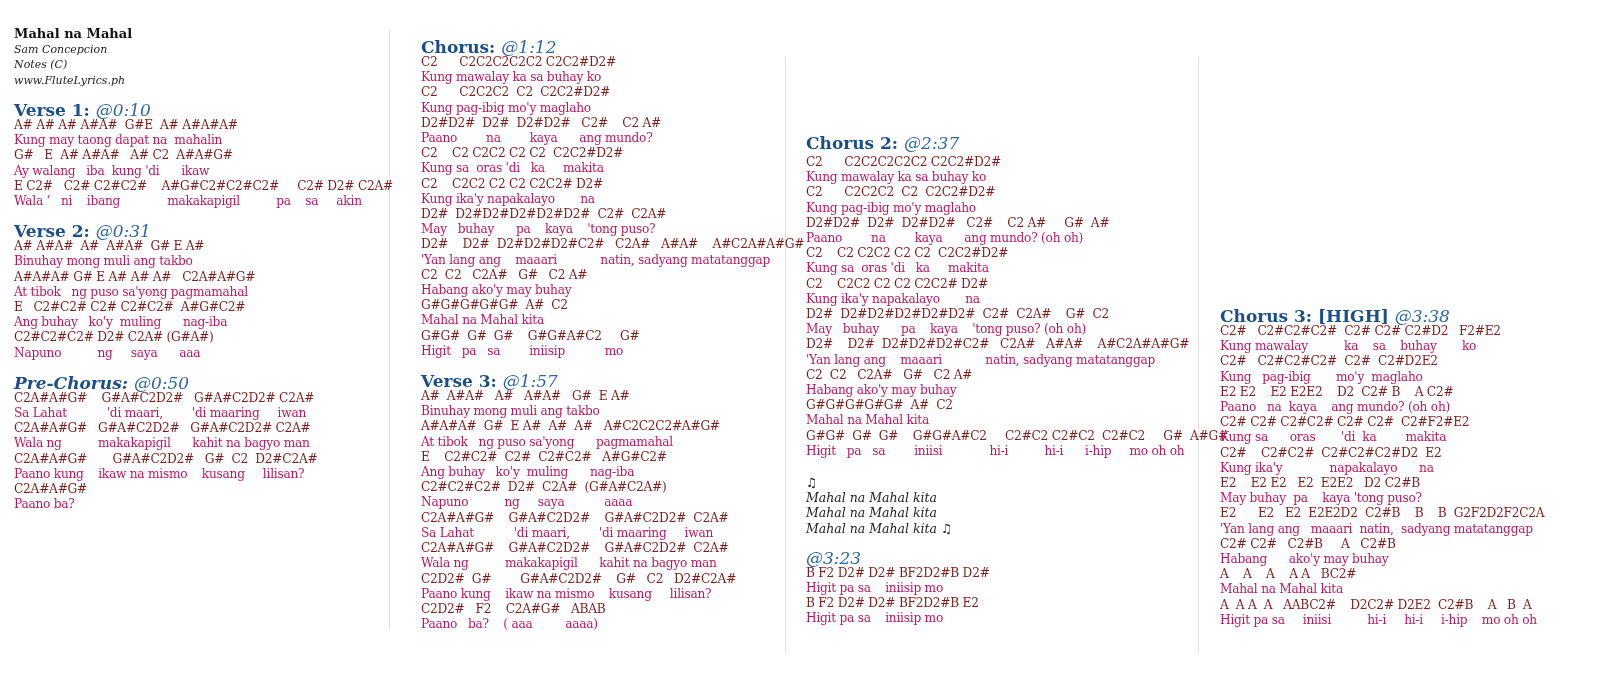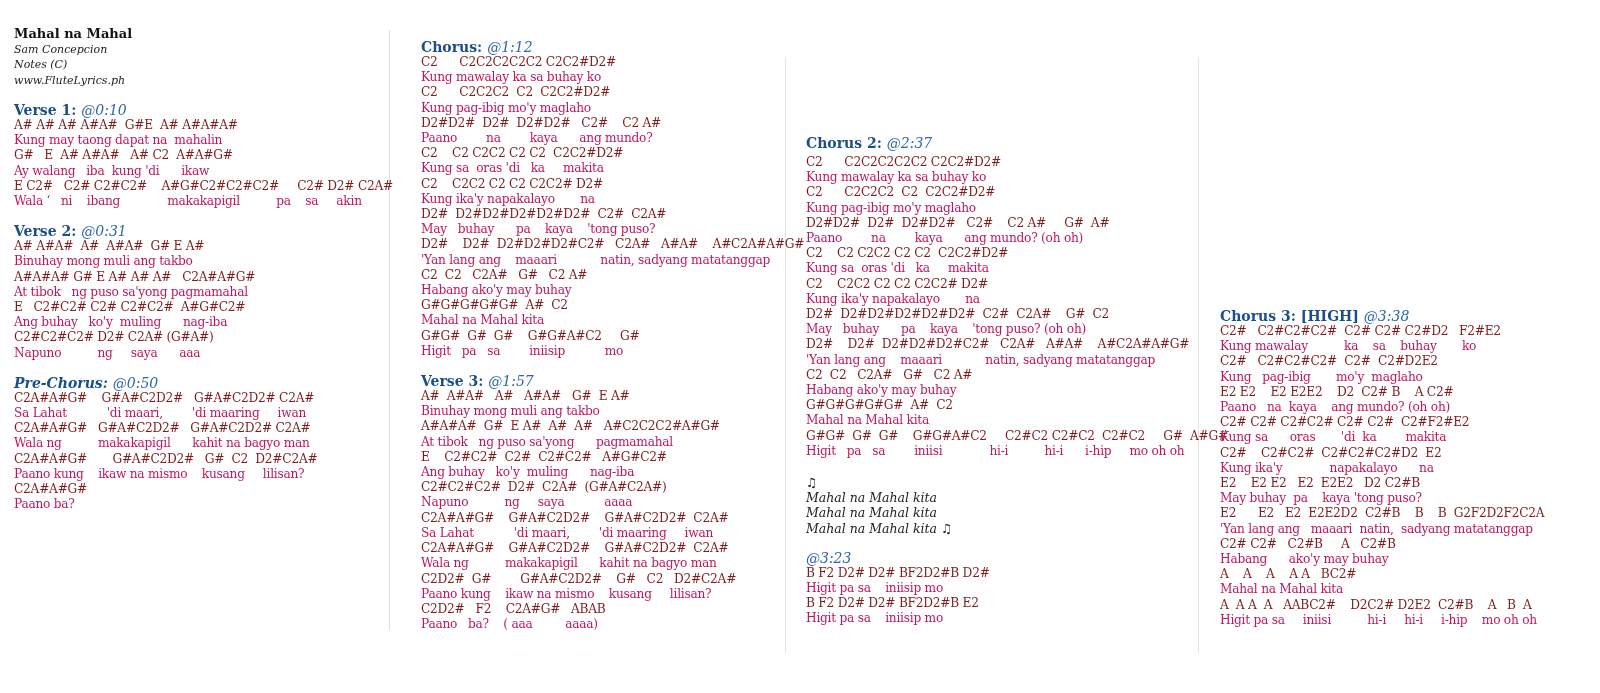--- a/index.html
+++ b/index.html
@@ -3,21 +3,21 @@
 <meta charset="utf-8">
 <style>
   html, body { margin: 0; padding: 0; background: #ffffff; }
   body { width: 1600px; height: 693px; position: relative; overflow: hidden;
          font-family: "DejaVu Serif", "Liberation Serif", serif; }
   .col { position: absolute; top: 0; }
   .divider { position: absolute; width: 1px; background: #e2e2e2; }
   .line { font-size: 12.2px; line-height: 15.2px; white-space: pre; letter-spacing: -0.25px; }
   .notes { color: #7f1d1d; }
   .lyric { color: #be185d; }
-  .sec-head { font-size: 14px; line-height: 16px; color: #1a4f8a; font-weight: bold; white-space: pre; margin-top: 14px; }
+  .sec-head { font-size: 17px; line-height: 16px; color: #1a4f8a; font-weight: bold; white-space: pre; margin-top: 14px; }
   .sec-head .ts { font-weight: normal; font-style: italic; color: #2d67a8; }
   .sec-head.italic .label { font-style: italic; }
   .title { font-weight: bold; font-size: 13px; line-height: 15.5px; color: #111; }
   .meta { font-style: italic; font-size: 11px; line-height: 15.5px; color: #222; }
   .italic-lyric { font-style: italic; color: #222; font-size: 12.5px; line-height: 15.2px; white-space: pre; }
 </style>
 </head>
 <body>
 
 <div class="divider" style="left:389px; top:30px; height:600px;"></div>

